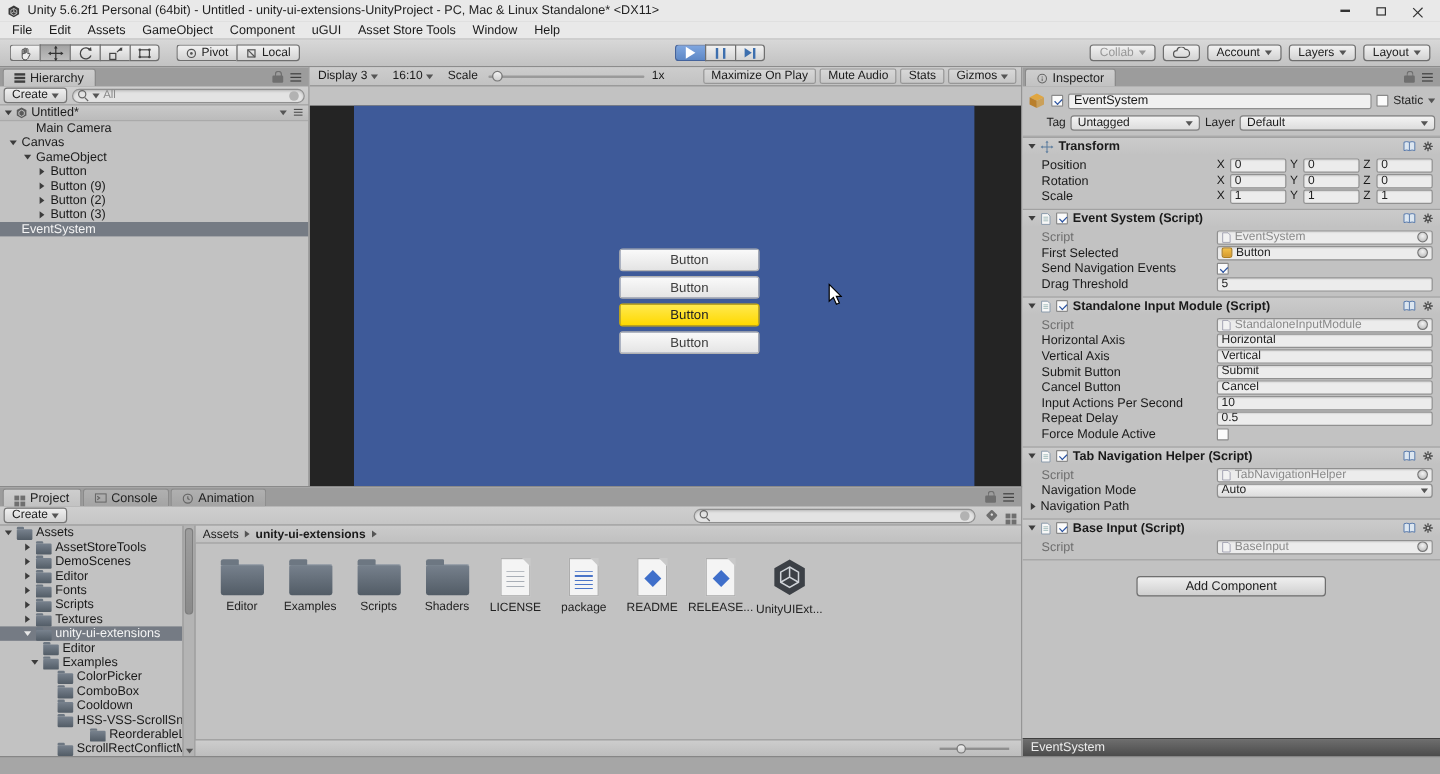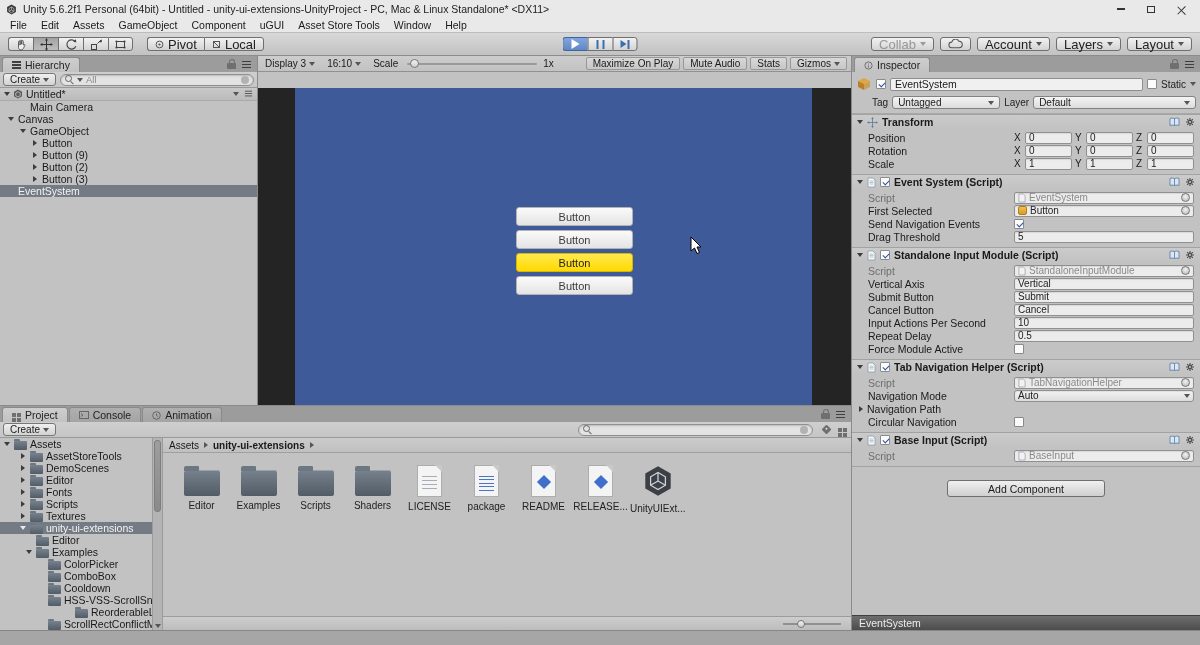--- a/index.html
+++ b/index.html
@@ -14,21 +14,21 @@
   .arr{width:9px;display:flex;justify-content:center;flex:none}
   .cb{width:10px;height:10px;background:#fbfbfb;border:1px solid #8a8a8a;border-radius:1px;position:relative;flex:none}
   .cb.on::after{content:"";position:absolute;left:1.5px;top:2px;width:5px;height:3px;border-left:1.6px solid #2a52a0;border-bottom:1.6px solid #2a52a0;transform:rotate(-45deg)}
   .ham{width:9px;height:1.4px;background:#3f3f3f;box-shadow:0 -3px 0 #3f3f3f,0 3px 0 #3f3f3f;flex:none}
   .lockb{width:9px;height:6px;background:#6f6f6f;border-radius:1px;position:relative;flex:none;margin-top:3px}
   .lockb::before{content:"";position:absolute;left:1.5px;top:-4px;width:4px;height:4px;border:1.4px solid #6f6f6f;border-bottom:none;border-radius:3px 3px 0 0}
   .mag{width:9px;height:9px;position:relative;flex:none}
   .mag::before{content:"";position:absolute;left:0;top:0;width:5px;height:5px;border:1.2px solid #666;border-radius:50%}
   .mag::after{content:"";position:absolute;left:6px;top:6px;width:3.5px;height:1.2px;background:#666;transform:rotate(45deg);transform-origin:0 0}
   .picker{width:9px;height:9px;border-radius:50%;background:radial-gradient(circle at 50% 38%,#f2f2f2,#b5b5b5);border:1px solid #777;flex:none;margin-left:auto}
-  .btn{height:14px;border:1px solid #6f6f6f;background:linear-gradient(#f2f2f2,#d3d3d3);display:inline-flex;align-items:center;justify-content:center;font-size:13px;color:#222;gap:4px;padding:0 7px;border-radius:3px}
+  .btn{height:14px;border:1px solid #6f6f6f;background:linear-gradient(#f2f2f2,#d3d3d3);display:inline-flex;align-items:center;justify-content:center;font-size:10px;color:#222;gap:4px;padding:0 7px;border-radius:3px}
   .btn-group{display:flex}
   .btn-group .btn{border-radius:0;border-right-width:0}
   .btn-group .btn:first-child{border-radius:3px 0 0 3px}
   .btn-group .btn:last-child{border-radius:0 3px 3px 0;border-right-width:1px}
   .btn.pressed{background:linear-gradient(#a3a3a3,#bdbdbd)}
   .btn.play-on{background:linear-gradient(#7fa6df,#5e88c6);border-color:#44639c}
   .tagico{width:7px;height:7px;background:#6f6f6f;border-radius:1px;transform:rotate(45deg);position:relative;flex:none}
   .tagico::after{content:"";position:absolute;left:1.5px;top:1.5px;width:2px;height:2px;border-radius:50%;background:#ddd}
   .gridico{width:4px;height:4px;background:#6f6f6f;box-shadow:5px 0 0 #6f6f6f,0 5px 0 #6f6f6f,5px 5px 0 #6f6f6f;flex:none;margin-right:5px}
   
@@ -772,20 +772,26 @@
           <span class="lbl" style="color:#6e6e6e">Script</span>
         <span class="field gray">
             <svg width="8" height="10" viewBox="0 0 9 11">
               <path d="M1 1h5l2 2v7H1z" fill="#f2f2f2" stroke="#99a" stroke-width=".8"></path>
             </svg>
             <span>StandaloneInputModule</span>
             <span class="picker"></span>
           </span>
         </div>
       <div class="irow">
+          <span class="lbl">Horizontal Axis</span>
+          <span class="field">
+            <span>Horizontal</span>
+          </span>
+        </div>
+      <div class="irow">
           <span class="lbl">Vertical Axis</span>
           <span class="field">
             <span>Vertical</span>
           </span>
         </div>
       <div class="irow">
           <span class="lbl">Submit Button</span>
           <span class="field">
             <span>Submit</span>
           </span>
@@ -848,24 +854,20 @@
           <span class="lbl">Navigation Mode</span>
         <span class="field ddl2">
             <span>Auto</span>
             <span class="tri-d sm" style="margin-left:auto"></span>
           </span>
         </div>
       <div class="irow" style="padding-left:7px">
           <span class="tri-r"></span>
           <span class="lbl">Navigation Path</span>
         </div>
-      <div class="irow">
-          <span class="lbl">Circular Navigation</span>
-          <span class="cb"></span>
-        </div>
     </div>
 
     <div class="chead">
       <span class="tri-d"></span>
       <svg width="9" height="11" viewBox="0 0 9 11">
           <path d="M1 1h5l2 2v7H1z" fill="#f8f8f8" stroke="#8899aa" stroke-width=".8"></path>
           <path d="M2.5 4h4M2.5 5.5h4M2.5 7h4" stroke="#8aa" stroke-width=".6"></path>
         </svg>
       <span class="cb on"></span>
       <span>Base Input (Script)</span>

